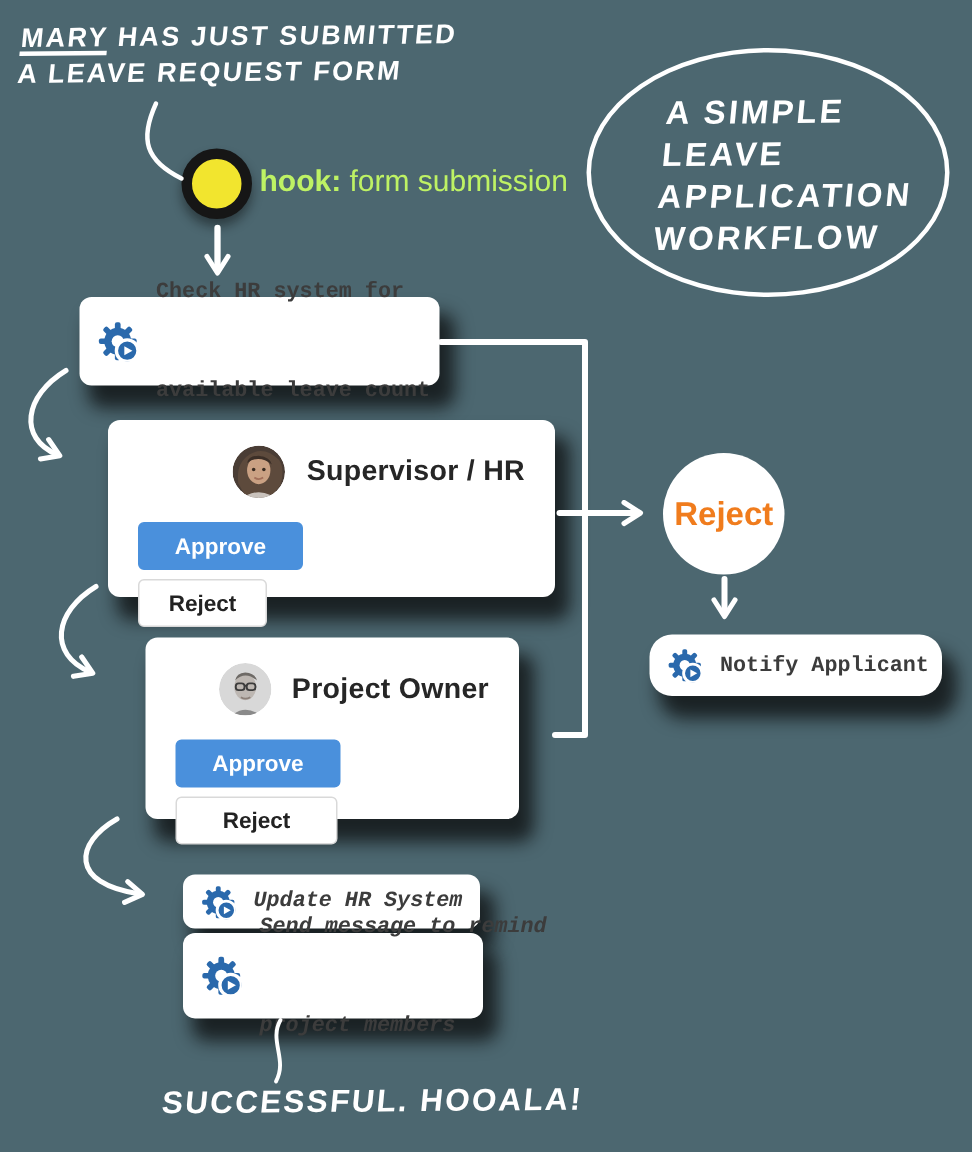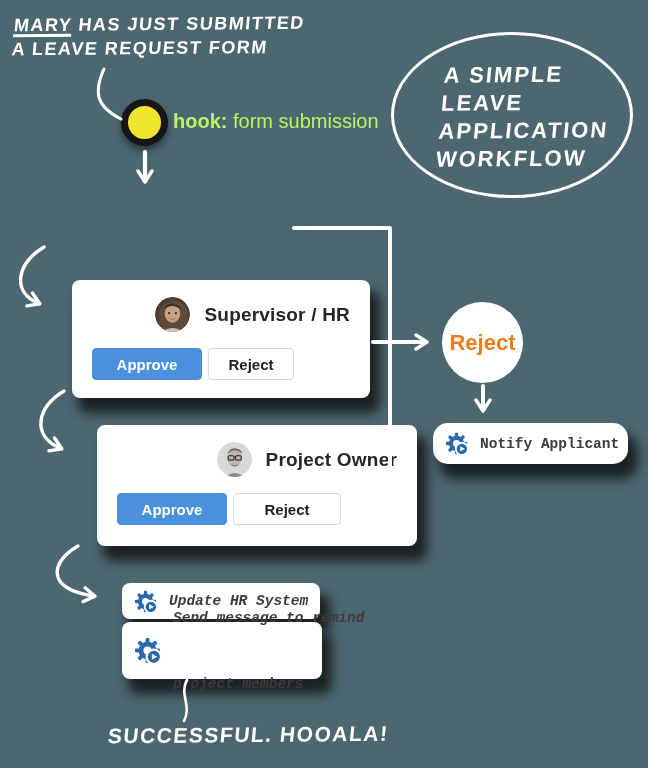--- a/index.html
+++ b/index.html
@@ -55,31 +55,31 @@
   #card-update  { left:122px; top:583px; width:198px; height:36px; padding:5px 12px;font-style:italic; }
   #card-update .gear-slot, #card-notify .gear-slot { width:23px; height:23px; }
   #card-send    { left:122px; top:622px; width:200px; height:57px;font-style:italic; }
 
   
   .approval-card { padding:17px 20px; }
   .approval-head { display:flex; align-items:center; gap:14px;justify-content:flex-end; }
   .avatar { width:35px; height:35px; border-radius:50%; overflow:hidden; flex:0 0 auto; }
   .avatar svg { width:100%; height:100%; display:block; }
   .approval-title { font-size:19px; font-weight:700; color:#262626; letter-spacing:0.2px; }
-  .btn-row { display:flex; gap:6px; margin-top:16px; }
+  .btn-row { display:flex; gap:6px; margin-top:16px;flex-direction:column; }
   .btn {
     height:32px; border-radius:4px; font-size:15px; font-weight:700;
     display:flex; align-items:center; justify-content:center; cursor:pointer;
     font-family:"Liberation Sans", sans-serif;
   }
   .btn-approve { width:110px; background:#4a90dc; color:#ffffff; border:1px solid #4a90dc; }
   .btn-reject  { background:#ffffff; color:#222222; border:1px solid #d9d9d9; }
   #card-supervisor { left:72px; top:280px; width:298px; height:118px; }
   #card-supervisor .btn-reject { width:86px; }
-  #card-project { left:97px; top:425px; width:320px; height:121px; }
+  #card-project { left:97px; top:425px; width:249px; height:121px; }
   #card-project .btn-reject { width:108px; }
 
   
   #reject-node {
     position:absolute; left:442px; top:302px; width:81px; height:81px;
     background:#ffffff; border-radius:50%; z-index:2;
     display:flex; align-items:center; justify-content:center;
   }
   #reject-node span { color:#f07c1d; font-size:22px; font-weight:700; }
 
@@ -101,20 +101,40 @@
       <div>A Simple</div>
       <div>Leave</div>
       <div>Application</div>
       <div>Workflow</div>
     </div>
   </div>
 
   <div id="hook-node"></div>
   <div id="hook-label"><b>hook:</b><span> form submission</span></div>
 
+  <div id="card-check" class="card step-card">
+    <span class="gear-slot">
+  <svg viewBox="0 0 24 24">
+    <g fill="#2a69ac">
+      <rect x="10.3" y="0.8" width="3.4" height="22.4" rx="1.2"></rect>
+      <rect x="10.3" y="0.8" width="3.4" height="22.4" rx="1.2" transform="rotate(45 12 12)"></rect>
+      <rect x="10.3" y="0.8" width="3.4" height="22.4" rx="1.2" transform="rotate(90 12 12)"></rect>
+      <rect x="10.3" y="0.8" width="3.4" height="22.4" rx="1.2" transform="rotate(135 12 12)"></rect>
+      <circle cx="12" cy="12" r="8"></circle>
+    </g>
+    <circle cx="12" cy="12" r="3.6" fill="#ffffff"></circle>
+    <circle cx="17.6" cy="17.6" r="6.4" fill="#2a69ac" stroke="#ffffff" stroke-width="2"></circle>
+    <path d="M 15.9 14.9 L 20.7 17.6 L 15.9 20.3 Z" fill="#ffffff"></path>
+  </svg>
+</span>
+    <div class="mono-label">
+      <div>Check HR system for</div>
+      <div>available leave count</div>
+    </div>
+  </div>
 
   <div id="card-supervisor" class="card approval-card">
     <div class="approval-head">
       <span class="avatar">
         <svg viewBox="0 0 36 36">
           <circle cx="18" cy="18" r="18" fill="#4a3d35"></circle>
           <path d="M4 26 Q2 12 12 6 Q22 0 32 10 Q36 16 33 27 L28 33 Q18 38 8 33 Z" fill="#5d4a3c"></path>
           <ellipse cx="18" cy="17" rx="8" ry="9.5" fill="#caa183"></ellipse>
           <path d="M10 12 Q18 6 27 13 Q26 8 18 7 Q11 7 10 12Z" fill="#3c2f27"></path>
           <path d="M10 34 Q18 30 26 34 L26 36 L10 36 Z" fill="#c9c2bc"></path>

